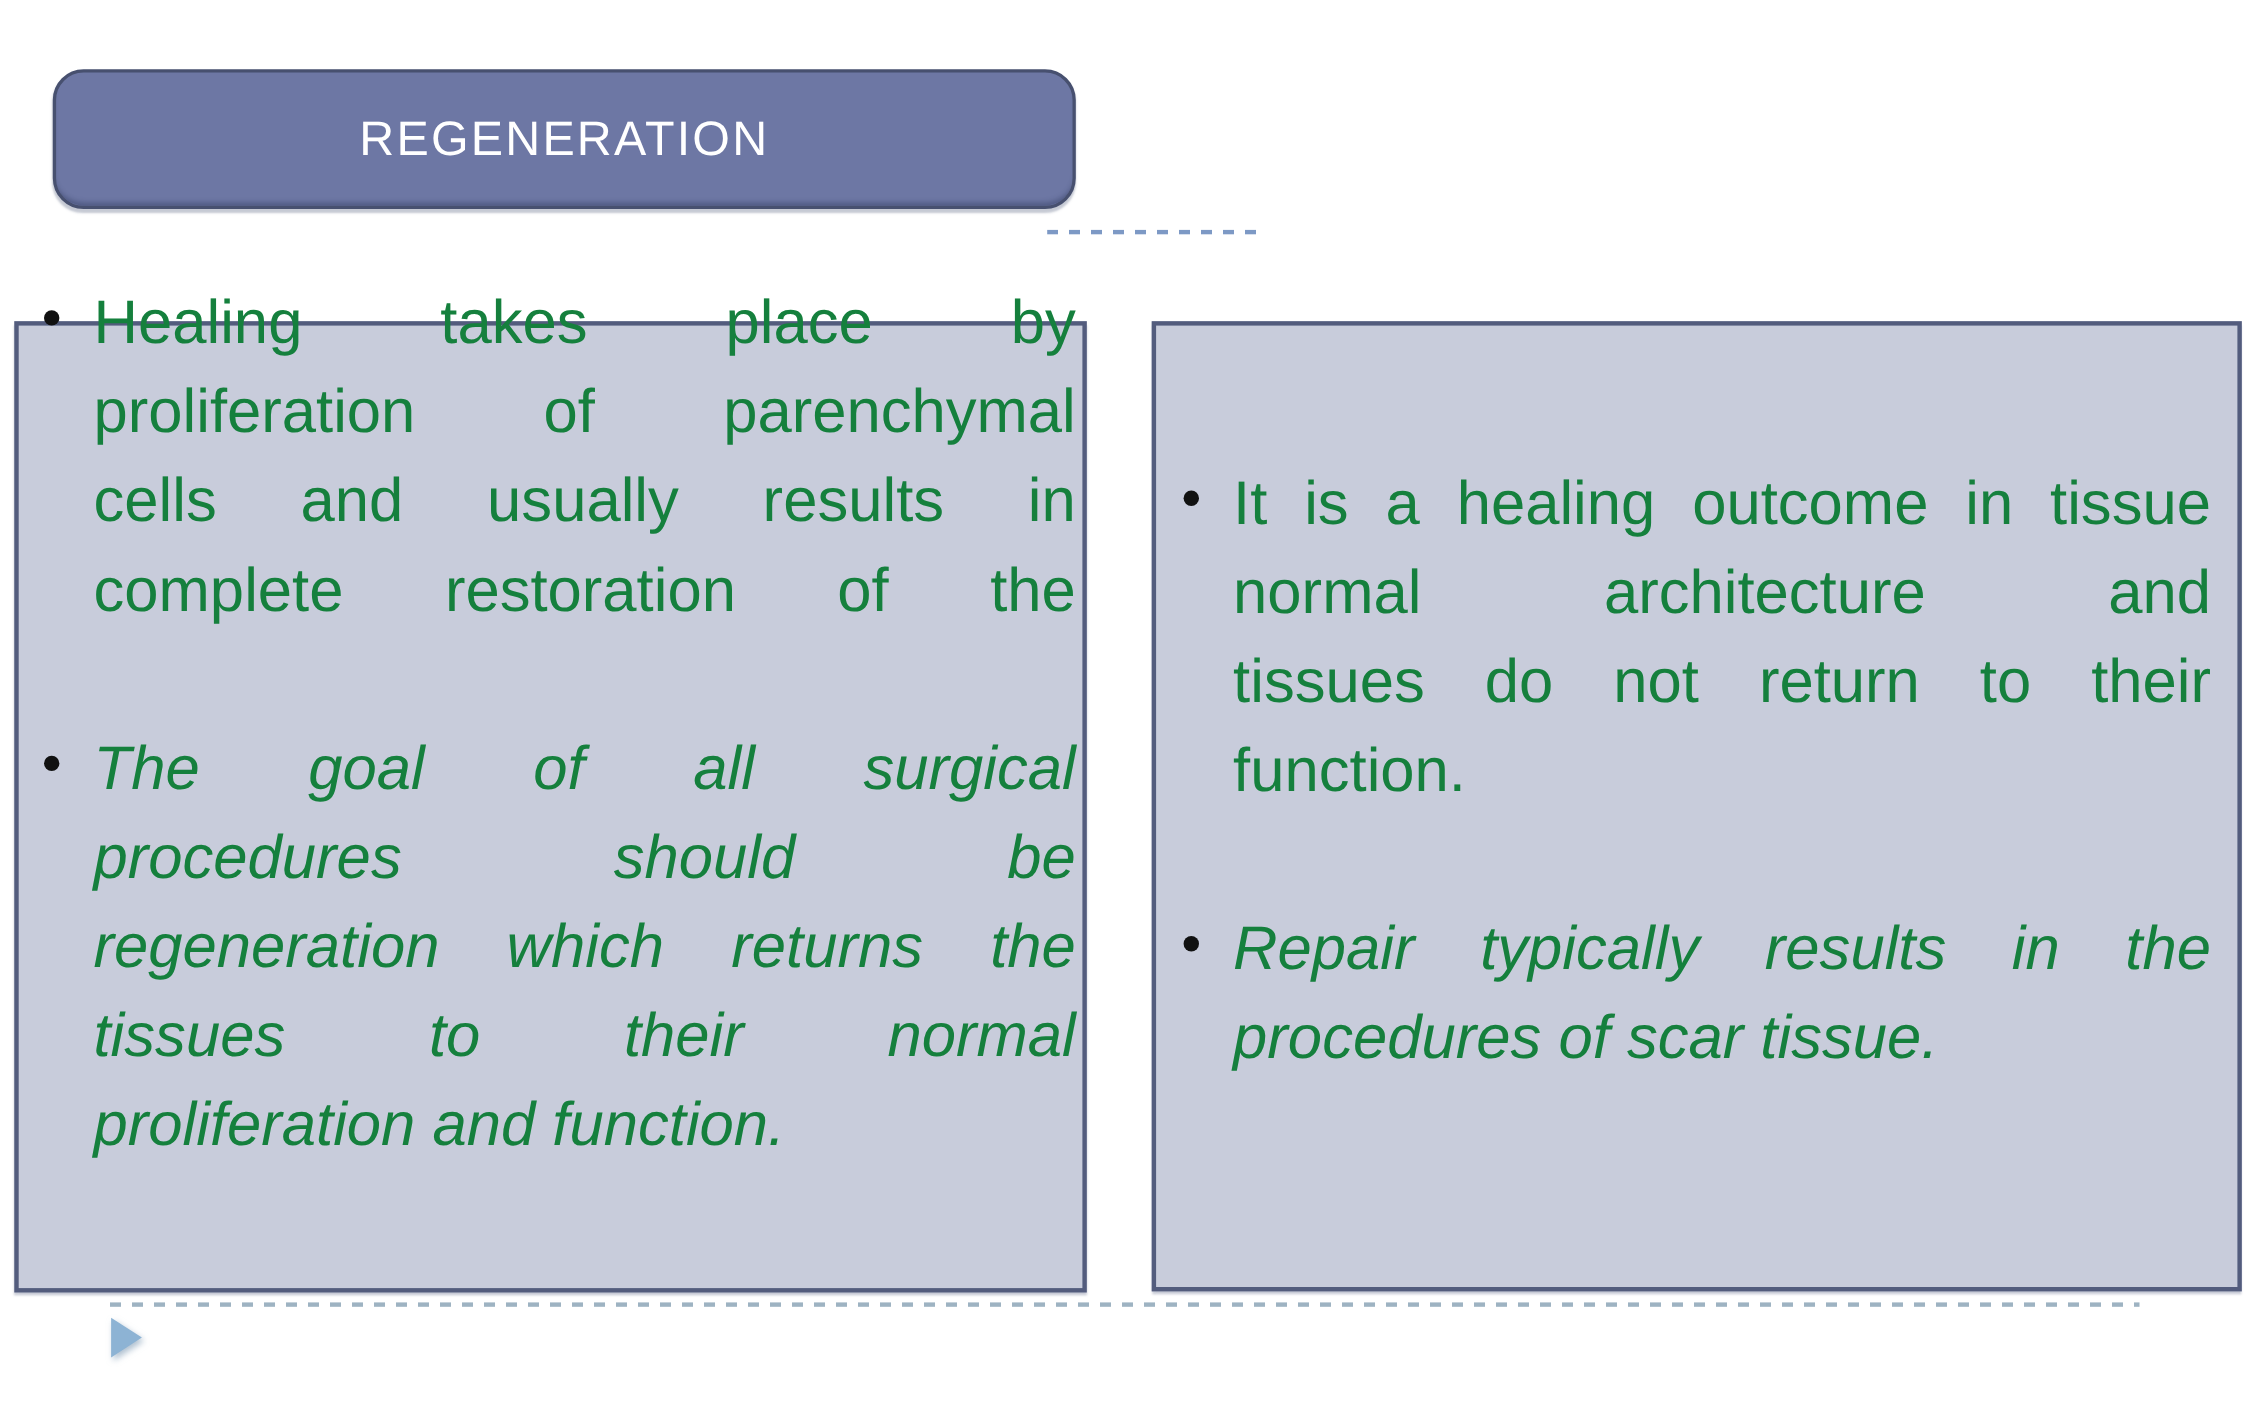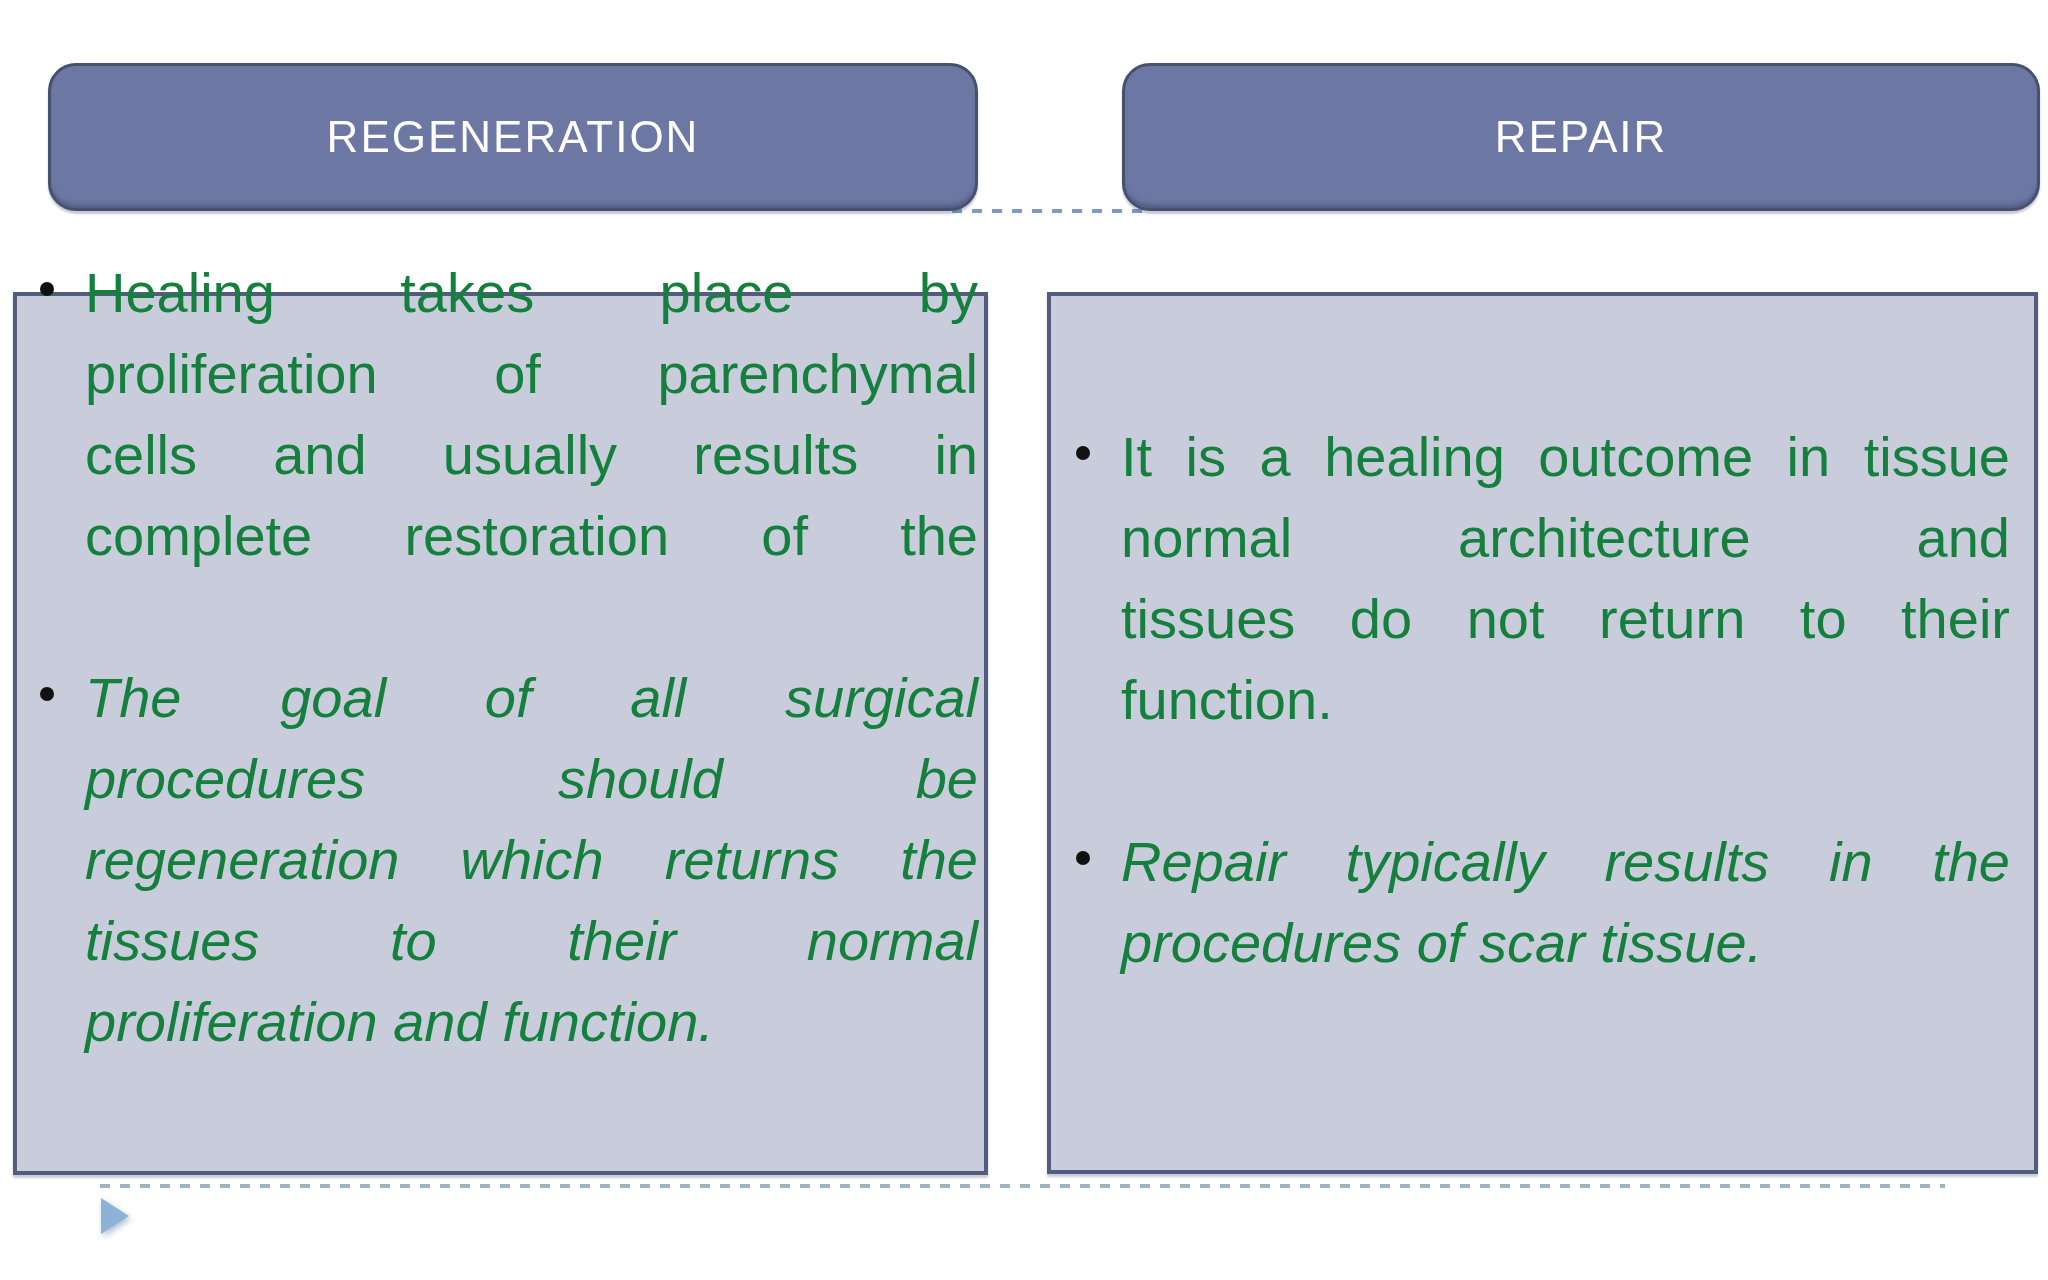--- a/index.html
+++ b/index.html
@@ -18,21 +18,21 @@
     left: 952px; top: 209px;
     width: 190px; height: 4px;
     background: repeating-linear-gradient(90deg, #7d99c5 0 10px, transparent 10px 20px);
     z-index: 1;
   }
 
   
   .hdr {
     position: absolute;
     top: 63px;
-    height: 148px;
+    height: 127px;
     background: #6d77a4;
     border: 3px solid #47506f;
     border-radius: 28px;
     box-sizing: border-box;
     display: flex;
     align-items: center;
     justify-content: center;
     color: #ffffff;
     font-size: 44px;
     letter-spacing: 2px;
@@ -109,23 +109,20 @@
 <body>
 
 <div class="slide">
 
   <div class="dash-top"></div>
 
   <div class="hdr hdr-left">
     <span>REGENERATION</span>
   </div>
 
-  <div class="hdr hdr-right">
-    <span>REPAIR</span>
-  </div>
 
   <div class="panel panel-left"></div>
   <div class="panel panel-right"></div>
 
   <div class="textcol textcol-left">
     <div class="bullet">
       <div class="dotcol">
           <span class="dot"></span>
         </div>
       <div class="btext">

